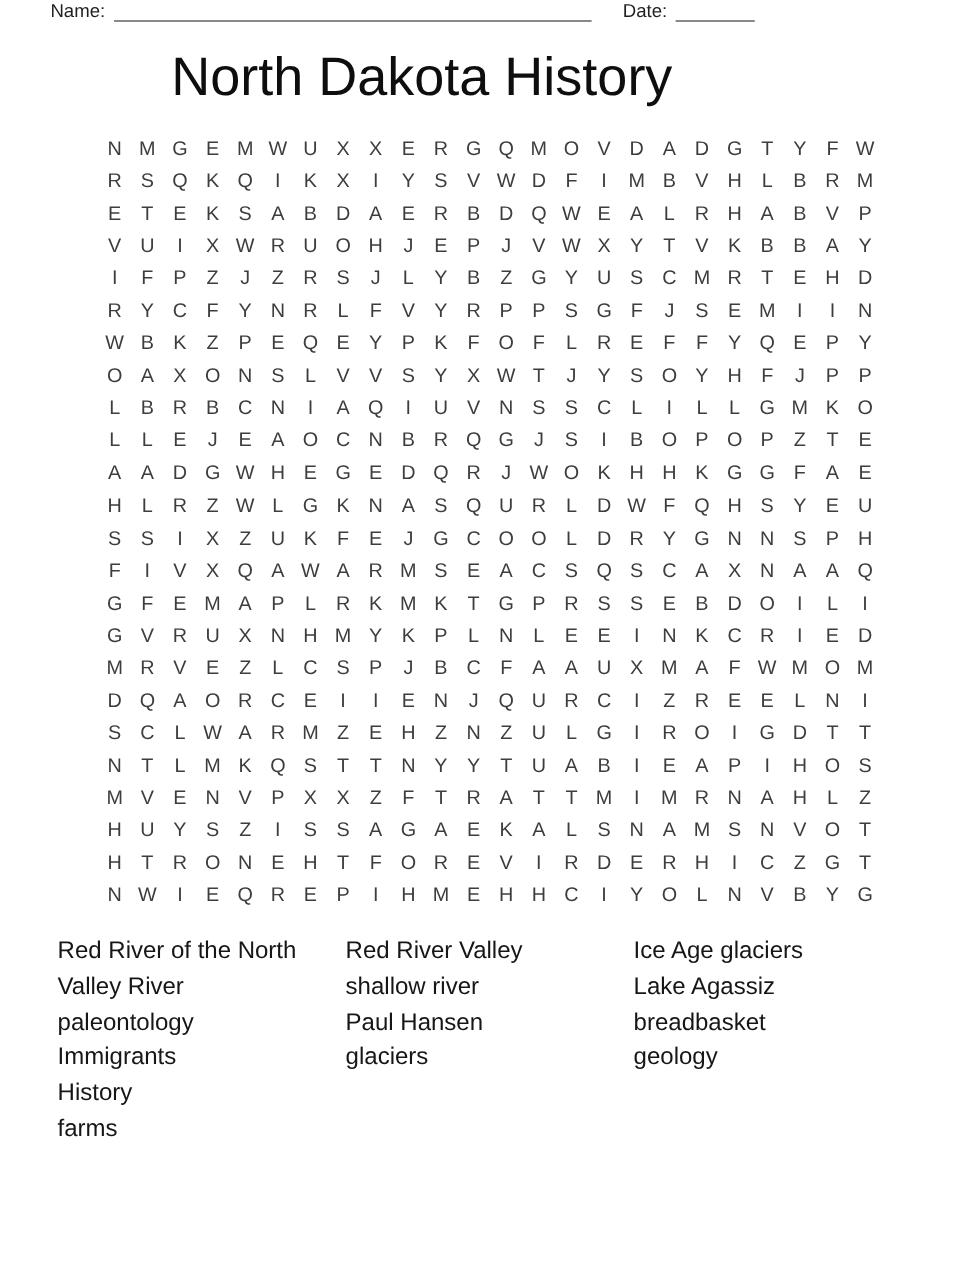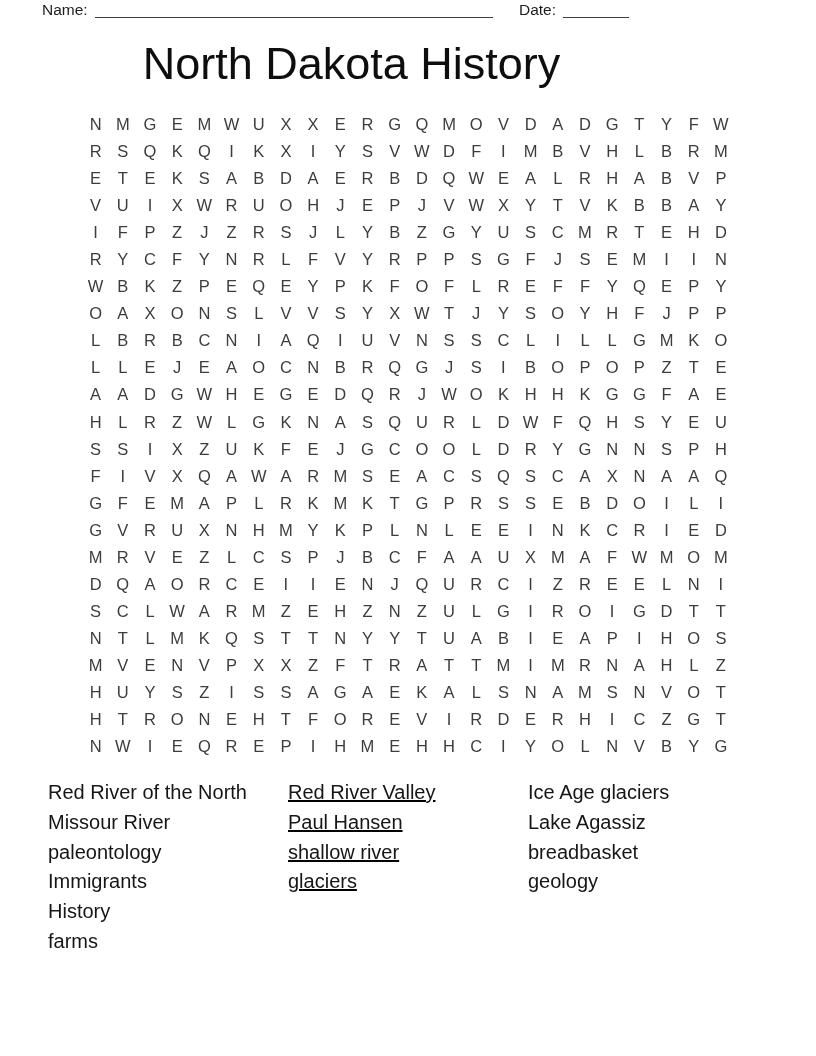--- a/index.html
+++ b/index.html
@@ -43,21 +43,21 @@
   }
   .ws-cell {
     display: flex; align-items: center; justify-content: center;
     font-size: 16.5px; font-weight: 400; color: #3d3d3d;
   }
 
   
   .word-list { position: absolute; left: 48px; top: 778px; width: 720px; }
   .word-col { position: absolute; top: 0; }
   .word-col-0 { left: 0px; }
-  .word-col-1 { left: 240px; text-decoration: underline; }
+  .word-col-1 { left: 240px; }
   .word-col-2 { left: 480px; }
   .word-item {
     font-size: 20px; color: #161616; line-height: 29.8px;
     white-space: nowrap;
   }
 </style>
 </head>
 <body>
 
 <div class="sheet">
@@ -646,30 +646,30 @@
       <span class="ws-cell" style="color: rgb(61, 61, 61);">N</span>
       <span class="ws-cell" style="color: rgb(61, 61, 61);">V</span>
       <span class="ws-cell" style="color: rgb(61, 61, 61);">B</span>
       <span class="ws-cell" style="color: rgb(61, 61, 61);">Y</span>
       <span class="ws-cell" style="color: rgb(61, 61, 61);">G</span>
     </div>
 
   <div class="word-list" id="word-list">
       <div class="word-col word-col-0">
         <div class="word-item" style="color: rgb(22, 22, 22);">Red River of the North</div>
-        <div class="word-item" style="color: rgb(22, 22, 22);">Missour River</div>
+        <div class="word-item" style="color: rgb(22, 22, 22);">Valley River</div>
         <div class="word-item" style="color: rgb(22, 22, 22);">paleontology</div>
         <div class="word-item" style="color: rgb(22, 22, 22);">Immigrants</div>
         <div class="word-item" style="color: rgb(22, 22, 22);">History</div>
         <div class="word-item" style="color: rgb(22, 22, 22);">farms</div>
       </div>
       <div class="word-col word-col-1">
         <div class="word-item" style="color: rgb(22, 22, 22);">Red River Valley</div>
+        <div class="word-item" style="color: rgb(22, 22, 22);">shallow river</div>
         <div class="word-item" style="color: rgb(22, 22, 22);">Paul Hansen</div>
-        <div class="word-item" style="color: rgb(22, 22, 22);">shallow river</div>
         <div class="word-item" style="color: rgb(22, 22, 22);">glaciers</div>
       </div>
       <div class="word-col word-col-2">
         <div class="word-item" style="color: rgb(22, 22, 22);">Ice Age glaciers</div>
         <div class="word-item" style="color: rgb(22, 22, 22);">Lake Agassiz</div>
         <div class="word-item" style="color: rgb(22, 22, 22);">breadbasket</div>
         <div class="word-item" style="color: rgb(22, 22, 22);">geology</div>
       </div>
     </div>
 

